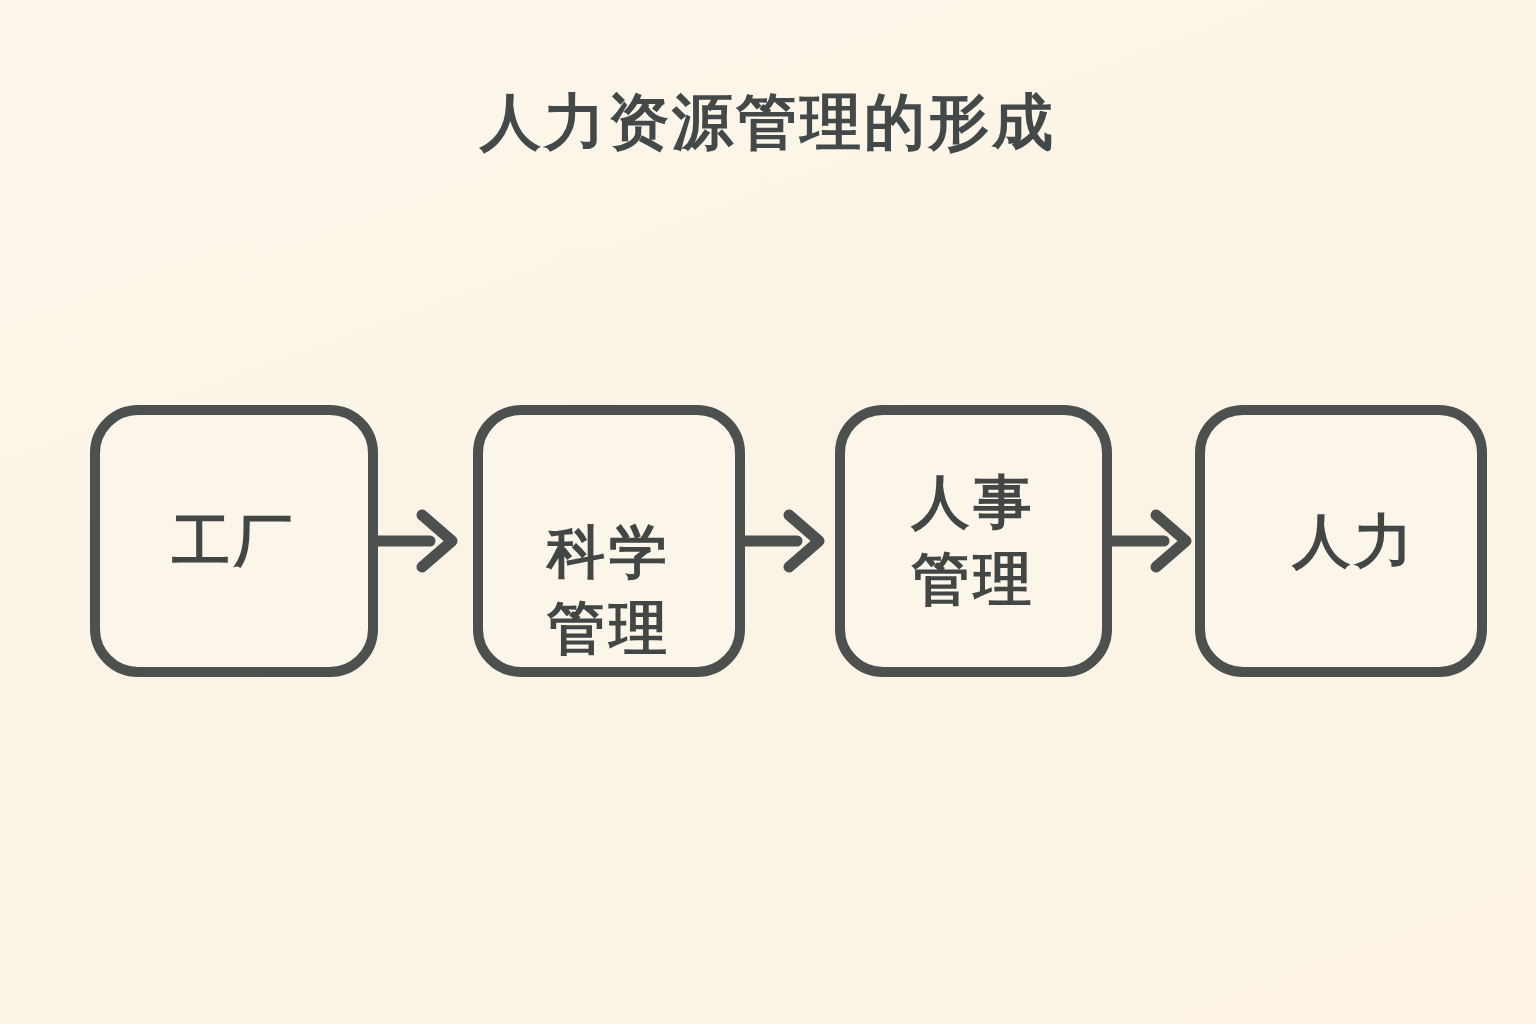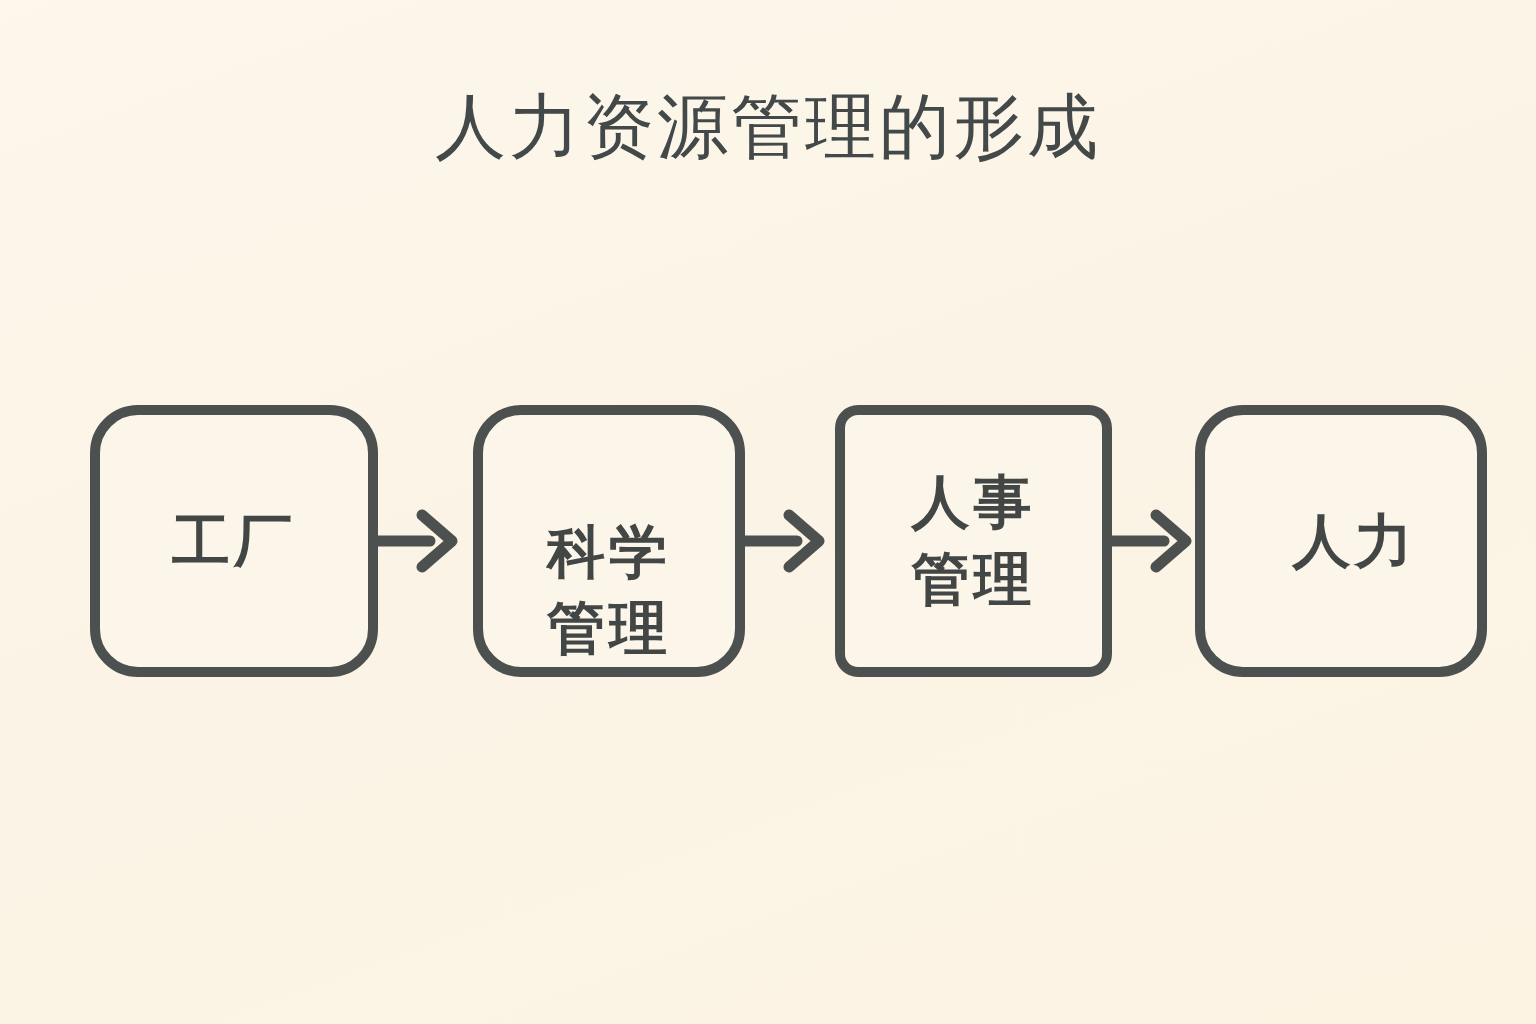--- a/index.html
+++ b/index.html
@@ -13,22 +13,22 @@
     background: linear-gradient(160deg, #fdf7ec 0%, #fbf4e6 45%, #fcf3e3 100%);
     overflow: hidden;
     font-family: "DejaVu Sans", sans-serif;
   }
   .title {
     position: absolute;
     top: 88px;
     left: 0;
     width: 100%;
     text-align: center;
-    font-size: 71px;
-    font-weight: 400;
+    font-size: 61px;
+    font-weight: 700;
     color: #434849;
     letter-spacing: 3px;
     line-height: 1.1;
   }
   .box {
     position: absolute;
     top: 405px;
     height: 252px;
     border: 10px solid #4c504e;
     border-radius: 48px;
@@ -39,21 +39,21 @@
     justify-content: center;
     font-size: 58px;
     font-weight: 700;
     color: #424746;
     line-height: 1.32;
     letter-spacing: 4px;
     text-align: center;
   }
   .box1 { left: 90px;   width: 268px; }
   .box2 { left: 473px;  width: 252px; justify-content: flex-end; }
-  .box3 { left: 835px;  width: 257px; border-radius: 23px; }
+  .box3 { left: 835px;  width: 257px; }
   .box4 { left: 1195px; width: 245px; padding-left: 27px; }
   .arrow {
     position: absolute;
     top: 506px;
   }
   .arrow svg { display: block; }
   .arrow1 { left: 376px; }
   .arrow2 { left: 743px; }
   .arrow3 { left: 1110px; }
   .arrow line, .arrow polyline {

